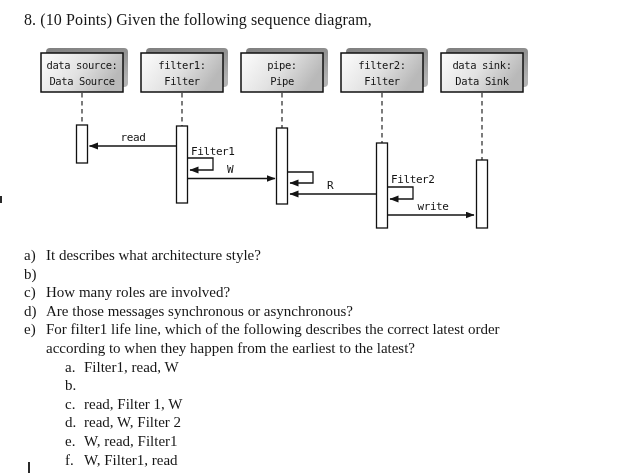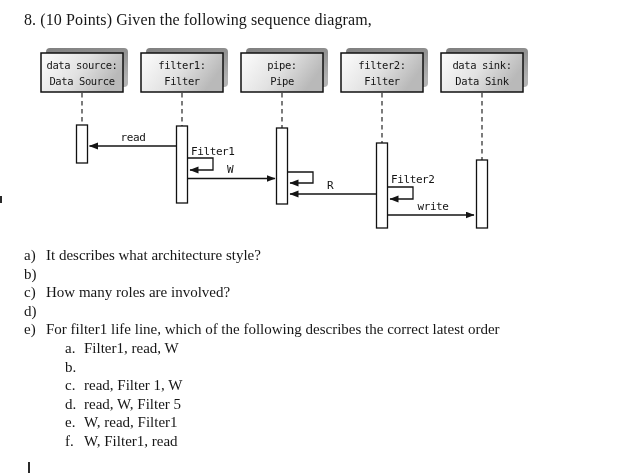--- a/index.html
+++ b/index.html
@@ -122,41 +122,46 @@
     </div>
     <div class="q-row">
       <span class="q-letter">b)</span>
     </div>
     <div class="q-row">
       <span class="q-letter">c)</span>
       <span class="q-text">How many roles are involved?</span>
     </div>
     <div class="q-row">
       <span class="q-letter">d)</span>
+      <span class="q-text">Are those messages synchronous or asynchronous?</span>
     </div>
     <div class="q-row">
       <span class="q-letter">e)</span>
       <span class="q-text">For filter1 life line, which of the following describes the correct latest order</span>
+    </div>
+    <div class="q-row">
+      <span class="q-letter"></span>
+      <span class="q-text">according to when they happen from the earliest to the latest?</span>
     </div>
 
     <div class="q-sub">
       <div class="q-row">
         <span class="q-letter">a.</span>
         <span class="q-text">Filter1, read, W</span>
       </div>
       <div class="q-row">
         <span class="q-letter">b.</span>
       </div>
       <div class="q-row">
         <span class="q-letter">c.</span>
         <span class="q-text">read, Filter 1, W</span>
       </div>
       <div class="q-row">
         <span class="q-letter">d.</span>
-        <span class="q-text">read, W, Filter 5</span>
+        <span class="q-text">read, W, Filter 2</span>
       </div>
       <div class="q-row">
         <span class="q-letter">e.</span>
         <span class="q-text">W, read, Filter1</span>
       </div>
       <div class="q-row">
         <span class="q-letter">f.</span>
         <span class="q-text">W, Filter1, read</span>
       </div>
     </div>

